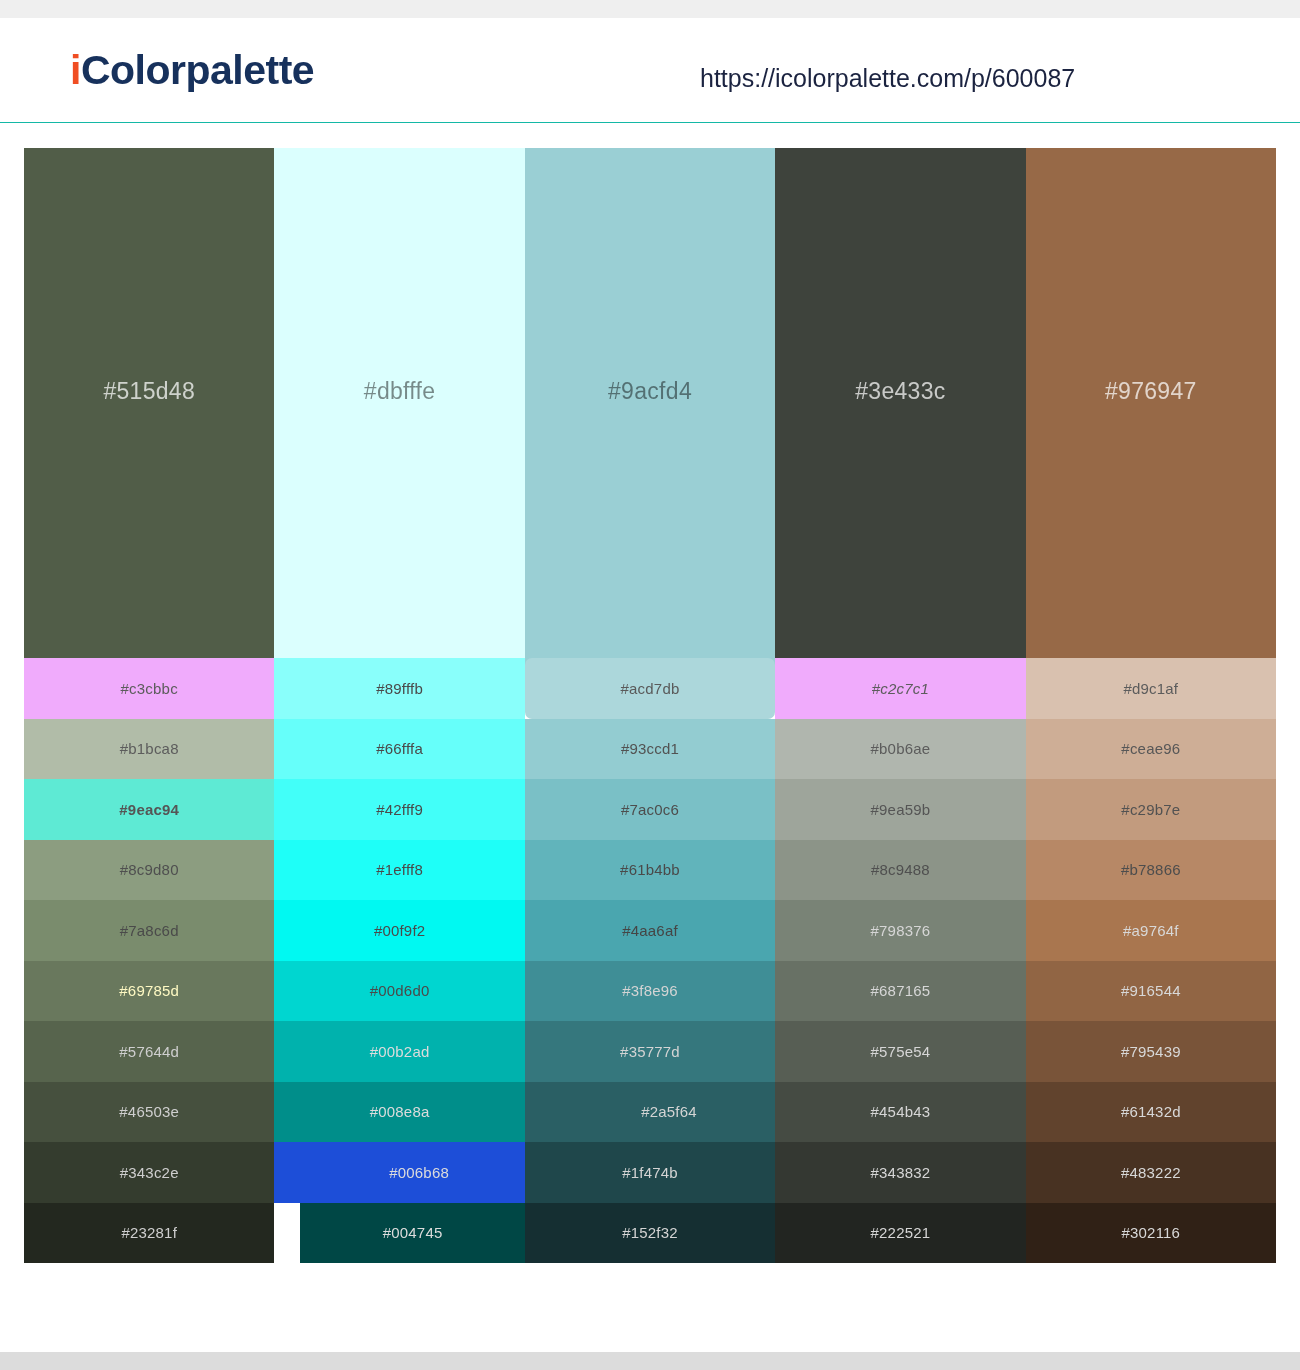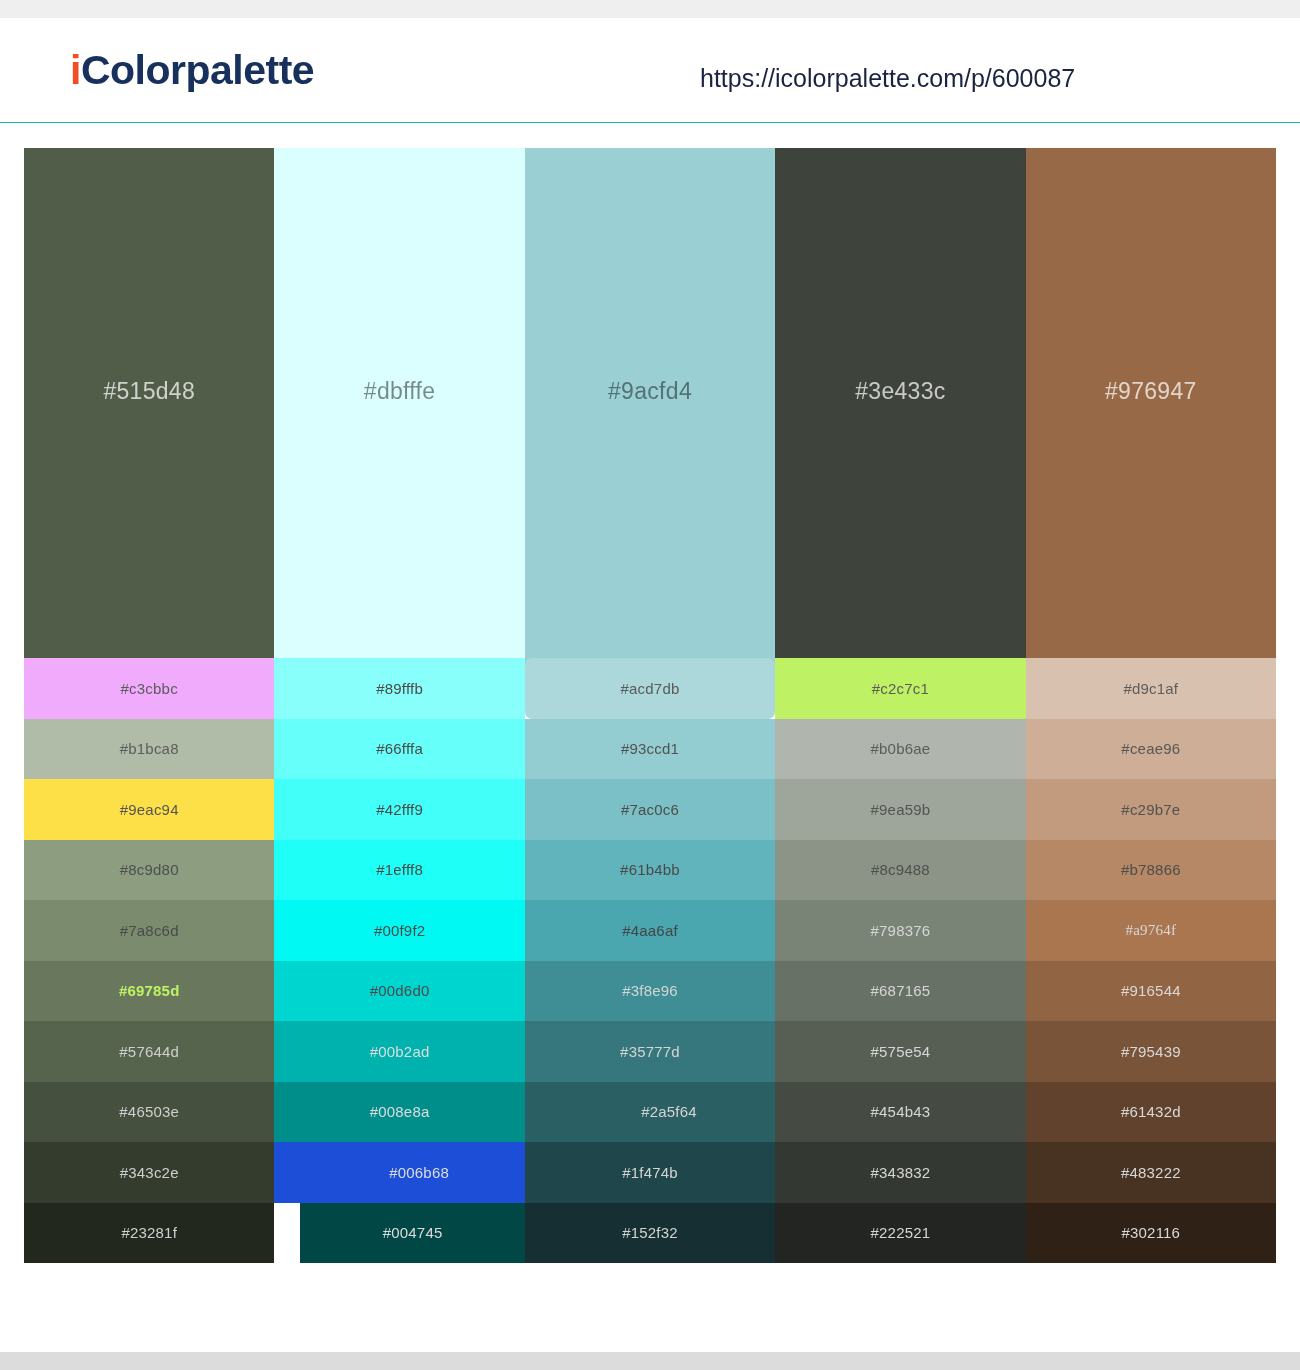--- a/index.html
+++ b/index.html
@@ -157,24 +157,24 @@
       </div>
       <div class="swatch" style="background: rgb(151, 105, 71);">
         <div class="swatch-label">#976947</div>
       </div>
     </div>
 
   <div class="shades-grid">
       <div class="shade-col">
         <div class="shade-cell" style="background: #f0abfc; color: rgb(92, 92, 92);">#c3cbbc</div>
         <div class="shade-cell" style="background: rgb(177, 188, 168); color: rgb(92, 92, 92);">#b1bca8</div>
-        <div class="shade-cell" style="background: #fde047; color: rgb(85, 85, 85);">#9eac94</div>
+        <div class="shade-cell" style="background: #5eead4; color: rgb(85, 85, 85); font-weight: bold;">#9eac94</div>
         <div class="shade-cell" style="background: rgb(140, 157, 128); color: rgb(79, 79, 79);">#8c9d80</div>
         <div class="shade-cell" style="background: rgb(122, 140, 109); color: rgb(74, 74, 74);">#7a8c6d</div>
-        <div class="shade-cell" style="background: rgb(105, 120, 93); color: #bef264; font-weight: bold;">#69785d</div>
+        <div class="shade-cell" style="background: rgb(105, 120, 93); color: #fef9c3;">#69785d</div>
         <div class="shade-cell" style="background: rgb(87, 100, 77); color: rgb(207, 207, 207);">#57644d</div>
         <div class="shade-cell" style="background: rgb(70, 80, 62); color: rgb(207, 207, 207);">#46503e</div>
         <div class="shade-cell" style="background: rgb(52, 60, 46); color: rgb(207, 207, 207);">#343c2e</div>
         <div class="shade-cell" style="background: rgb(35, 40, 31); color: rgb(207, 207, 207);">#23281f</div>
       </div>
       <div class="shade-col">
         <div class="shade-cell" style="background: rgb(137, 255, 251); color: rgb(74, 74, 74);">#89fffb</div>
         <div class="shade-cell" style="background: rgb(102, 255, 250); color: rgb(74, 74, 74);">#66fffa</div>
         <div class="shade-cell" style="background: rgb(66, 255, 249); color: rgb(74, 74, 74);">#42fff9</div>
         <div class="shade-cell" style="background: rgb(30, 255, 248); color: rgb(74, 74, 74);">#1efff8</div>
@@ -191,37 +191,37 @@
         <div class="shade-cell" style="background: rgb(122, 192, 198); color: rgb(77, 77, 77);">#7ac0c6</div>
         <div class="shade-cell" style="background: rgb(97, 180, 187); color: rgb(74, 74, 74);">#61b4bb</div>
         <div class="shade-cell" style="background: rgb(74, 166, 175); color: rgb(69, 69, 69);">#4aa6af</div>
         <div class="shade-cell" style="background: rgb(63, 142, 150); color: rgb(212, 212, 212);">#3f8e96</div>
         <div class="shade-cell" style="background: rgb(53, 119, 125); color: rgb(212, 212, 212);">#35777d</div>
         <div class="shade-cell" style="background: rgb(42, 95, 100); color: rgb(212, 212, 212); padding-left: 38px;">#2a5f64</div>
         <div class="shade-cell" style="background: rgb(31, 71, 75); color: rgb(212, 212, 212);">#1f474b</div>
         <div class="shade-cell" style="background: rgb(21, 47, 50); color: rgb(212, 212, 212);">#152f32</div>
       </div>
       <div class="shade-col">
-        <div class="shade-cell" style="background: #bef264; color: rgb(92, 92, 92);">#c2c7c1</div>
+        <div class="shade-cell" style="background: #f0abfc; color: rgb(92, 92, 92); font-style: italic;">#c2c7c1</div>
         <div class="shade-cell" style="background: rgb(176, 182, 174); color: rgb(92, 92, 92);">#b0b6ae</div>
         <div class="shade-cell" style="background: rgb(158, 165, 155); color: rgb(85, 85, 85);">#9ea59b</div>
         <div class="shade-cell" style="background: rgb(140, 148, 136); color: rgb(79, 79, 79);">#8c9488</div>
         <div class="shade-cell" style="background: rgb(121, 131, 118); color: rgb(214, 214, 214);">#798376</div>
         <div class="shade-cell" style="background: rgb(104, 113, 101); color: rgb(214, 214, 214);">#687165</div>
         <div class="shade-cell" style="background: rgb(87, 94, 84); color: rgb(214, 214, 214);">#575e54</div>
         <div class="shade-cell" style="background: rgb(69, 75, 67); color: rgb(214, 214, 214);">#454b43</div>
         <div class="shade-cell" style="background: rgb(52, 56, 50); color: rgb(214, 214, 214);">#343832</div>
         <div class="shade-cell" style="background: rgb(34, 37, 33); color: rgb(214, 214, 214);">#222521</div>
       </div>
       <div class="shade-col">
         <div class="shade-cell" style="background: rgb(217, 193, 175); color: rgb(92, 92, 92);">#d9c1af</div>
         <div class="shade-cell" style="background: rgb(206, 174, 150); color: rgb(87, 87, 87);">#ceae96</div>
         <div class="shade-cell" style="background: rgb(194, 155, 126); color: rgb(82, 82, 82);">#c29b7e</div>
         <div class="shade-cell" style="background: rgb(183, 136, 102); color: rgb(77, 77, 77);">#b78866</div>
-        <div class="shade-cell" style="background: rgb(169, 118, 79); color: rgb(216, 216, 216); font-family: Liberation Serif, serif;">#a9764f</div>
+        <div class="shade-cell" style="background: rgb(169, 118, 79); color: rgb(216, 216, 216);">#a9764f</div>
         <div class="shade-cell" style="background: rgb(145, 101, 68); color: rgb(216, 216, 216);">#916544</div>
         <div class="shade-cell" style="background: rgb(121, 84, 57); color: rgb(216, 216, 216);">#795439</div>
         <div class="shade-cell" style="background: rgb(97, 67, 45); color: rgb(216, 216, 216);">#61432d</div>
         <div class="shade-cell" style="background: rgb(72, 50, 34); color: rgb(216, 216, 216);">#483222</div>
         <div class="shade-cell" style="background: rgb(48, 33, 22); color: rgb(216, 216, 216);">#302116</div>
       </div>
     </div>
 
   <div class="bottom-band"></div>
 

